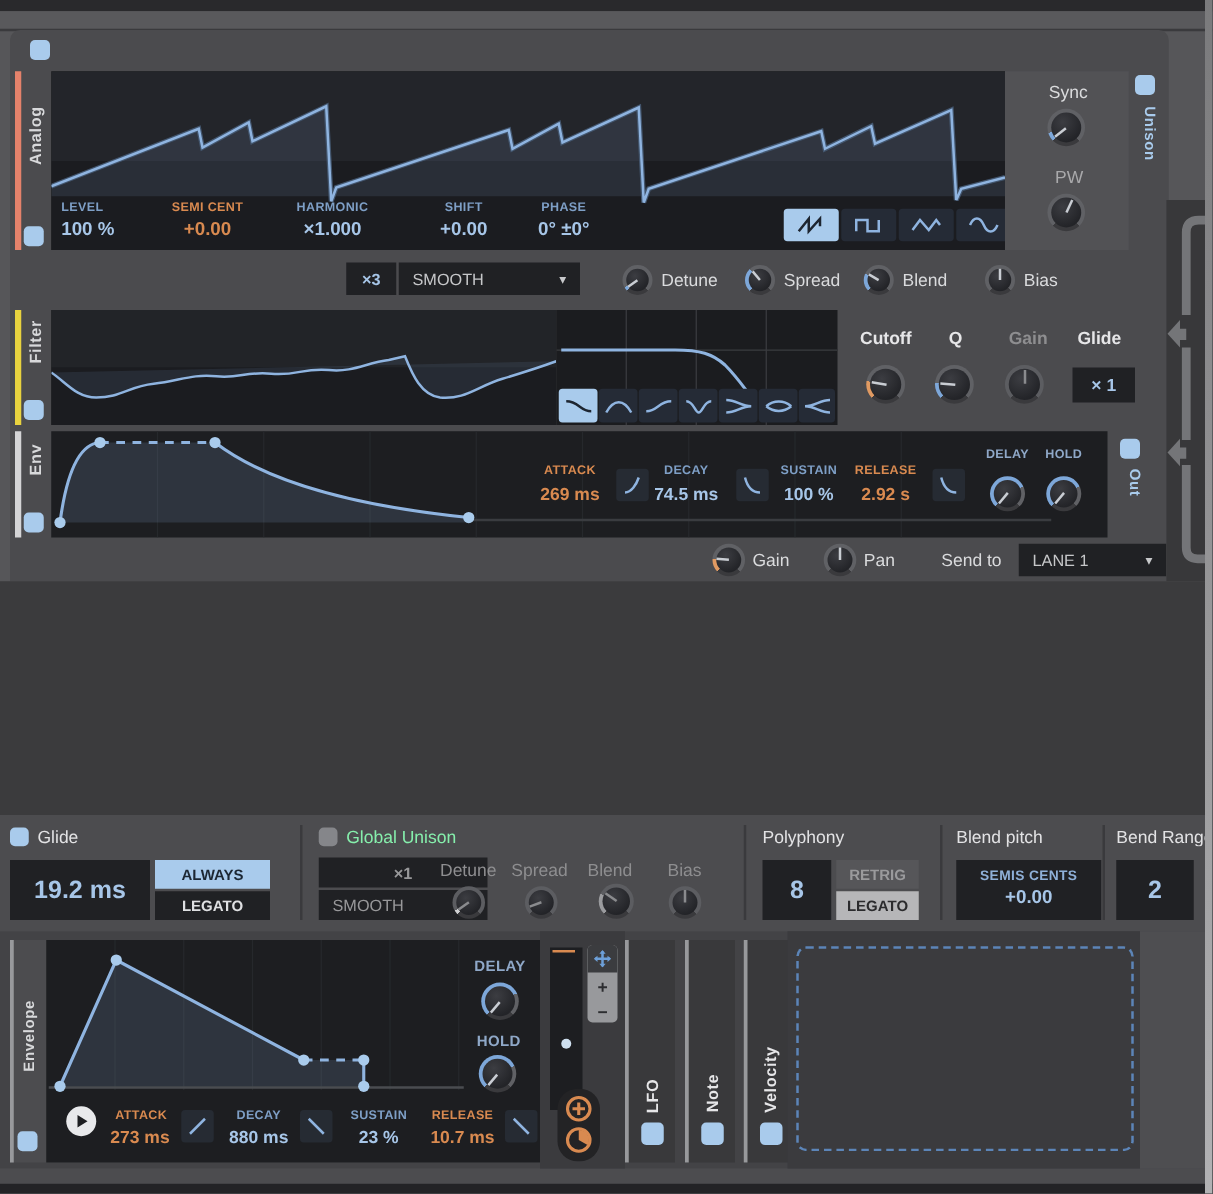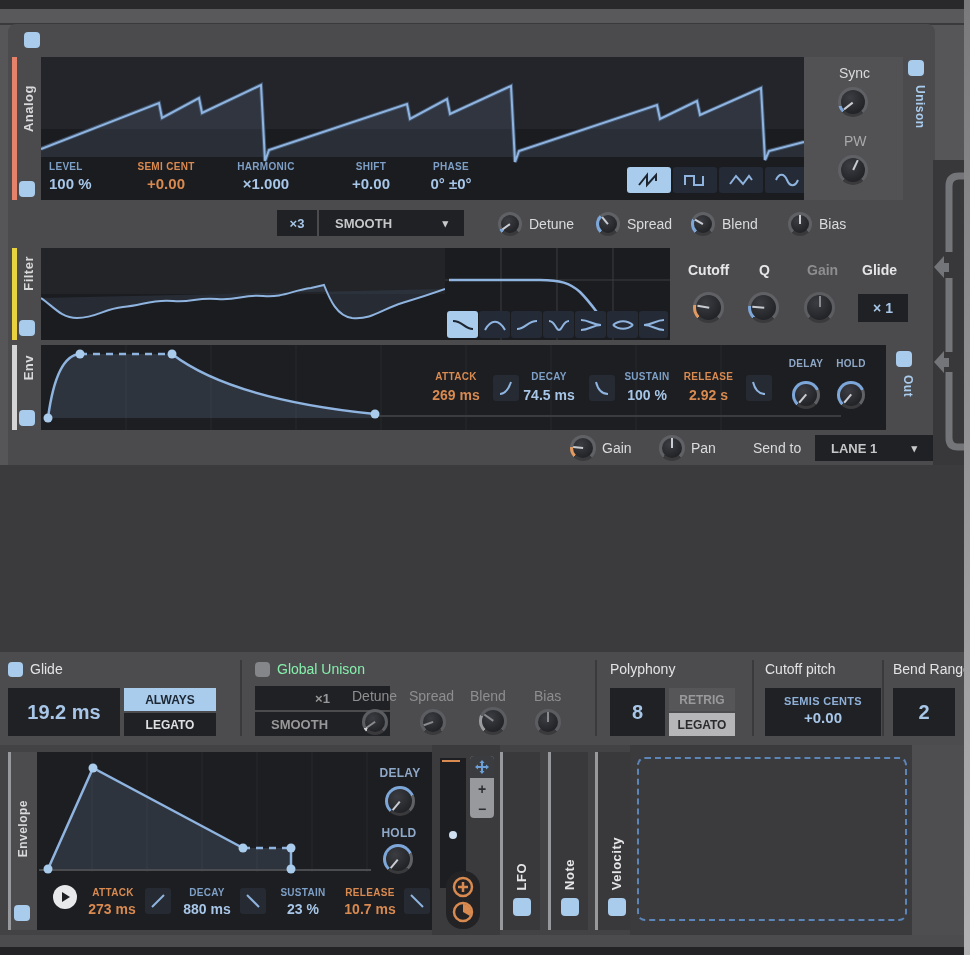--- a/index.html
+++ b/index.html
@@ -14,22 +14,22 @@
         font-size:13px;font-weight:700;color:#d8d9db;letter-spacing:.5px;}
   .vlabd{position:absolute;writing-mode:vertical-rl;font-size:12px;font-weight:700;
          color:#a9cbec;letter-spacing:.5px;}
   .lblS{position:absolute;font-size:10px;font-weight:700;letter-spacing:.3px;color:#7e9fc6;text-align:center;}
   .val{position:absolute;font-size:15px;font-weight:700;color:#a7c6e8;text-align:center;}
   .org{color:#d98a50 !important;}
   .klbl{position:absolute;font-size:14px;color:#dadbdd;}
   .klbl.dim{color:#8e8e90;}
   .box{position:absolute;background:#202124;color:#a7c6e8;font-weight:700;
        display:flex;align-items:center;justify-content:center;}
-  .dd{position:absolute;background:#202124;color:#c6c7c9;font-weight:700;font-size:13px;
-      display:flex;align-items:center;padding:0 16px;box-sizing:border-box;}
+  .dd{position:absolute;background:#202124;color:#c6c7c9;font-weight:400;font-size:13px;
+      display:flex;align-items:center;padding:0 11px;box-sizing:border-box;}
   .dd .arr{margin-left:auto;font-size:11px;color:#c8c9cb;}
   .knob{position:absolute;border-radius:50%;
     background:conic-gradient(from 225deg,var(--arc,#7da7d9) 0deg var(--sweep,0deg),
       var(--ring,#606165) var(--sweep,0deg) 270deg,#3a3a3d 270deg 360deg);}
   .knob::before{content:"";position:absolute;inset:3px;border-radius:50%;
     background:radial-gradient(circle at 38% 32%,#3c3d42,#232428 72%);}
   .knob::after{content:"";position:absolute;left:calc(50% - 1px);top:12%;width:2px;height:38%;
     background:#c9cdd3;transform-origin:50% 100%;transform:rotate(var(--ptr,0deg));}
   .knob.dim{--arc:transparent;--ring:#5c5d61;}
   .knob.dim::after{background:#8a8b8e;}
@@ -320,21 +320,21 @@
     <div class="klbl dim" style="left:534px;top:36px;">Bias</div>
     <div class="knob dim" style="left:535px;top:57px;width:26px;height:26px;--ptr:0deg;"></div>
     <div class="seam" style="left:595px;top:8px;width:2px;height:76px;"></div>
 
     <div class="klbl" style="left:610px;top:9px;color:#e3e3e5;">Polyphony</div>
     <div class="box" style="left:610px;top:36px;width:55px;height:48px;font-size:20px;">8</div>
     <div class="modebtn" style="left:669px;top:36px;width:66px;height:23px;background:#565659;color:#9a9a9c;">RETRIG</div>
     <div class="modebtn" style="left:669px;top:61px;width:66px;height:23px;background:#b6b6b8;color:#2b2b2d;">LEGATO</div>
     <div class="seam" style="left:752px;top:8px;width:2px;height:76px;"></div>
 
-    <div class="klbl" style="left:765px;top:9px;color:#e3e3e5;">Cutoff pitch</div>
+    <div class="klbl" style="left:765px;top:9px;color:#e3e3e5;">Blend pitch</div>
     <div class="abs" style="left:765px;top:36px;width:116px;height:48px;background:#202124;text-align:center;">
       <div style="margin-top:7px;font-size:11px;font-weight:700;color:#8fb0d8;letter-spacing:.3px;">SEMIS CENTS</div>
       <div style="margin-top:2px;font-size:15px;font-weight:700;color:#a7c6e8;">+0.00</div>
     </div>
     <div class="seam" style="left:882px;top:8px;width:2px;height:76px;"></div>
 
     <div class="klbl" style="left:893px;top:9px;width:71px;overflow:hidden;white-space:nowrap;color:#e3e3e5;">Bend Range</div>
     <div class="box" style="left:893px;top:36px;width:62px;height:48px;font-size:20px;">2</div>
   </div>
 

